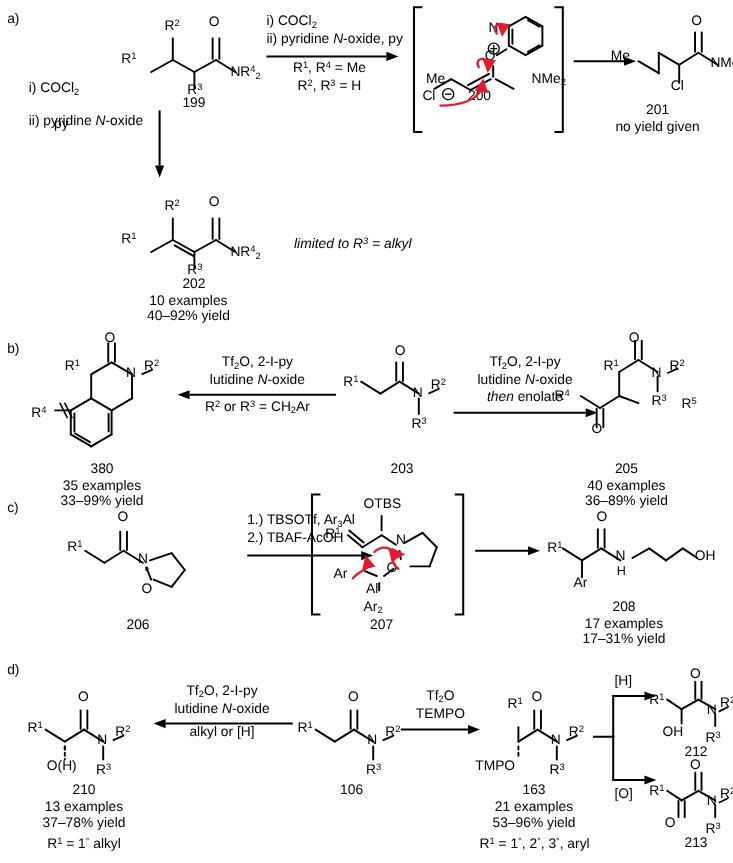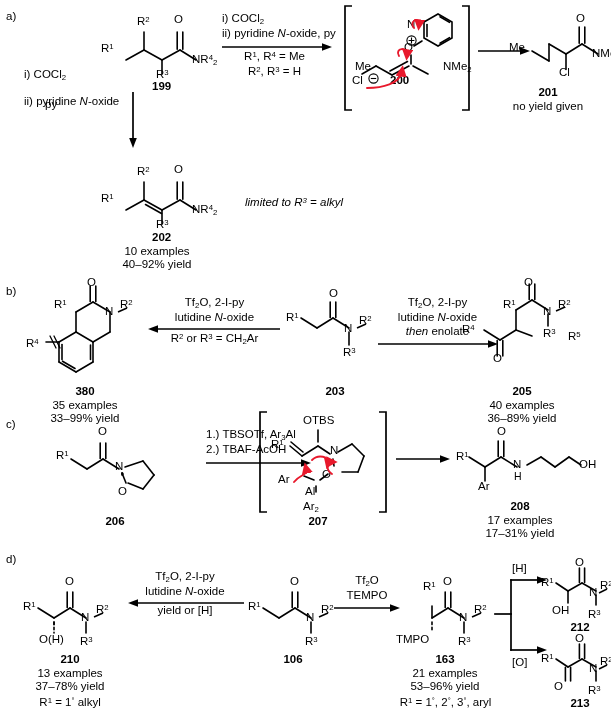--- a/index.html
+++ b/index.html
@@ -5,21 +5,21 @@
   html,body{margin:0;padding:0;background:#fff;}
   body{
     width:611px;height:719px;position:relative;overflow:hidden;
     font-family:"Liberation Sans","DejaVu Sans",sans-serif;
     color:#000;
   }
   .abs{position:absolute;}
   .panel-letter{font-size:11.5px;}
   .txt{font-size:11.5px;line-height:13px;white-space:nowrap;}
   .txt-c{font-size:11.5px;line-height:13.5px;white-space:nowrap;text-align:center;}
-  .bold{font-weight:bold;}
+  .bold{font-weight:normal;}
   .ital{font-style:italic;}
   .small{font-size:10.5px;}
   svg{display:block;overflow:visible;}
   .sub{font-size:7.8px;vertical-align:-0.28em;}
   .sup{font-size:7.8px;vertical-align:0.42em;}
   .deg{font-size:7.5px;vertical-align:0.38em;}
 </style>
 </head>
 <body>
 
@@ -476,21 +476,21 @@
 <div class="abs txt-c" style="left:20px;top:694px;width:100px;">R<span class="sup">1</span> = 1<span class="deg">°</span> alkyl</div>
 
 <div class="abs txt-c" style="left:130px;top:570px;width:110px;">Tf<span class="sub">2</span>O, 2-I-py</div>
 <div class="abs txt-c" style="left:130px;top:585px;width:110px;">lutidine <span class="ital">N</span>-oxide</div>
 <div class="abs" style="left:128px;top:599px;">
   <svg width="116" height="12" viewBox="0 0 116 12">
     <path d="M116 4 L10 4" stroke="#000" stroke-width="1.7"></path>
     <path d="M10 0.2 L0 4 L10 7.8 Z" fill="#000"></path>
   </svg>
 </div>
-<div class="abs txt-c" style="left:130px;top:604px;width:110px;">yield or [H]</div>
+<div class="abs txt-c" style="left:130px;top:604px;width:110px;">alkyl or [H]</div>
 
 <div class="abs" style="left:247px;top:575px;">
   <svg width="80" height="70" viewBox="0 0 80 70">
     <g stroke="#000" stroke-width="1.6" fill="none" stroke-linecap="round">
       <path d="M16 33 L32 43"></path>
       <path d="M32 43 L48 33"></path>
       <path d="M45.2 32.4 L45.2 17"></path>
       <path d="M50.8 32.4 L50.8 17"></path>
       <path d="M48 33 L64 43"></path>
       <path d="M64 47 L64 58"></path>

